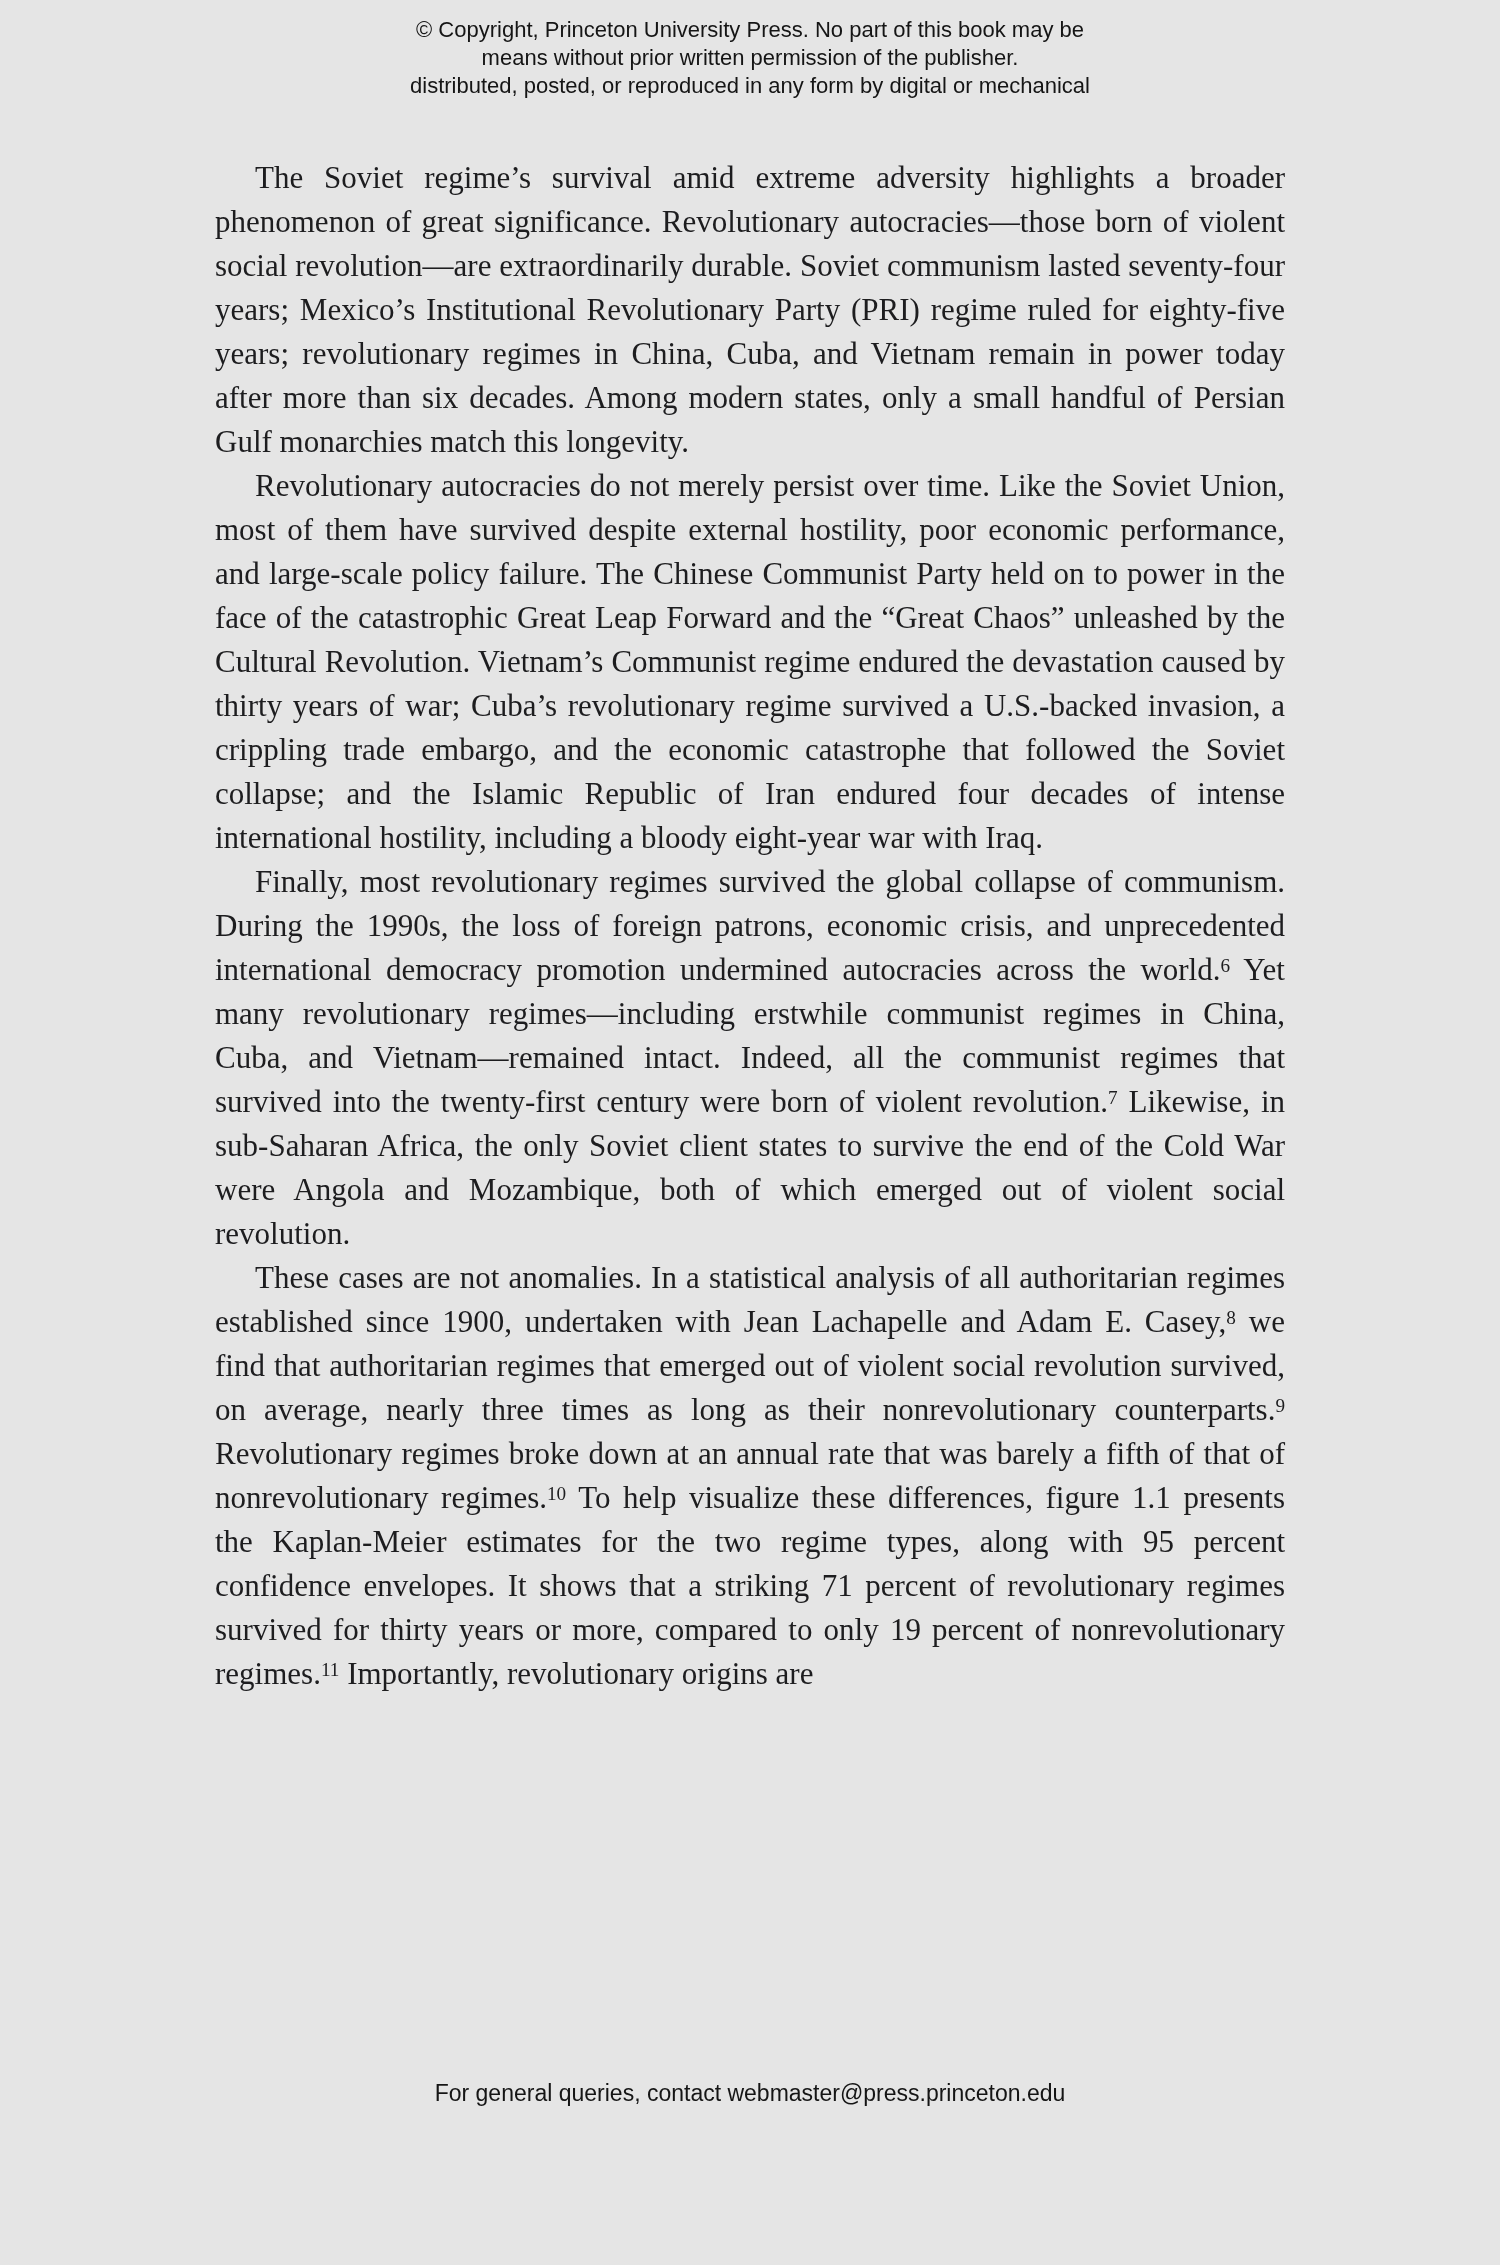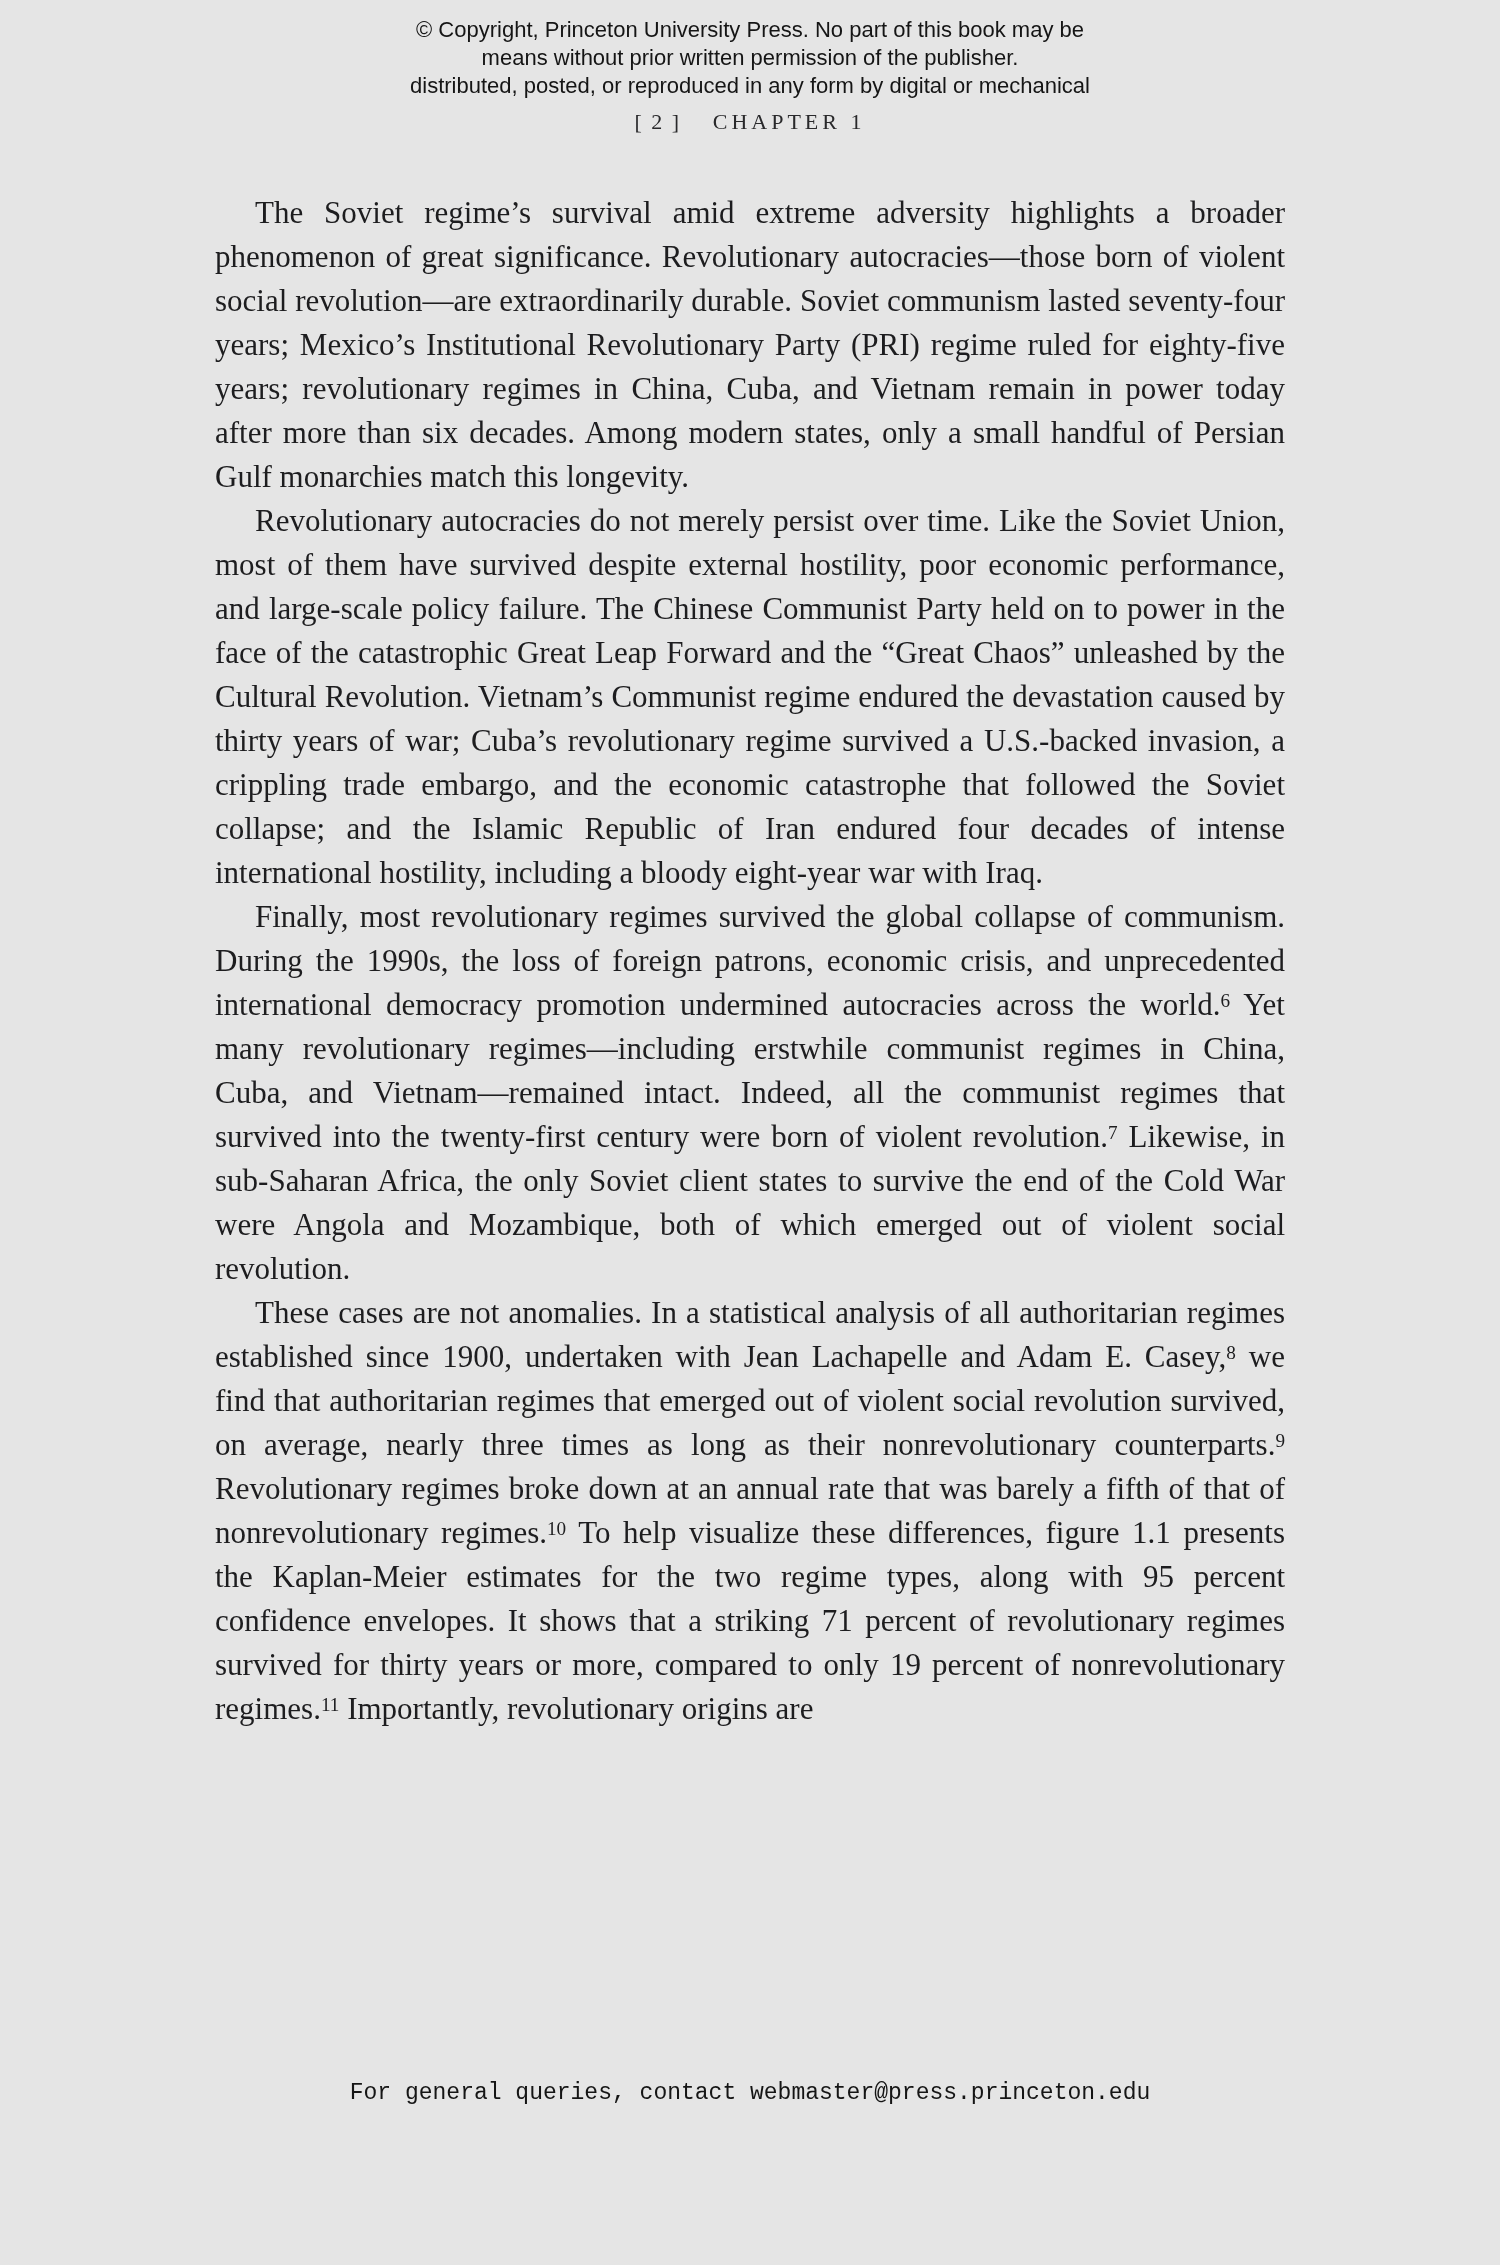--- a/index.html
+++ b/index.html
@@ -64,39 +64,35 @@
     top: -0.42em;
     vertical-align: baseline;
   }
   
   .page-footer {
     position: absolute;
     left: 0;
     right: 0;
     top: 2080px;
     text-align: center;
-    font-family: Liberation Mono, monospace;
+    font-family: Liberation Sans, sans-serif;
     font-size: 23px;
     color: #151515;
   }
 </style>
 </head>
 <body>
 
 <div class="page">
 
   <header>
     <div class="copyright">
       <div>© Copyright, Princeton University Press. No part of this book may be</div>
       <div>means without prior written permission of the publisher.</div>
       <div>distributed, posted, or reproduced in any form by digital or mechanical</div>
-    </div>
-    <div class="running-head">
-      <span class="pagenum">[ 2 ]</span>
-      <span class="chap">CHAPTER 1</span>
     </div>
   </header>
 
   <main class="body-text">
       <p class="para">The Soviet regime’s survival amid extreme adversity highlights a broader phenomenon of great significance. Revolutionary autocracies—those born of violent social revolution—are extraordinarily durable. Soviet communism lasted seventy-four years; Mexico’s Institutional Revolutionary Party (PRI) regime ruled for eighty-five years; revolutionary regimes in China, Cuba, and Vietnam remain in power today after more than six decades. Among modern states, only a small handful of Persian Gulf monarchies match this longevity.</p>
       <p class="para">Revolutionary autocracies do not merely persist over time. Like the Soviet Union, most of them have survived despite external hostility, poor economic performance, and large-scale policy failure. The Chinese Communist Party held on to power in the face of the catastrophic Great Leap Forward and the “Great Chaos” unleashed by the Cultural Revolution. Vietnam’s Communist regime endured the devastation caused by thirty years of war; Cuba’s revolutionary regime survived a U.S.-backed invasion, a crippling trade embargo, and the economic catastrophe that followed the Soviet collapse; and the Islamic Republic of Iran endured four decades of intense international hostility, including a bloody eight-year war with Iraq.</p>
       <p class="para">Finally, most revolutionary regimes survived the global collapse of communism. During the 1990s, the loss of foreign patrons, economic crisis, and unprecedented international democracy promotion undermined autocracies across the world.<sup>6</sup> Yet many revolutionary regimes—including erstwhile communist regimes in China, Cuba, and Vietnam—remained intact. Indeed, all the communist regimes that survived into the twenty-first century were born of violent revolution.<sup>7</sup> Likewise, in sub-Saharan Africa, the only Soviet client states to survive the end of the Cold War were Angola and Mozambique, both of which emerged out of violent social revolution.</p>
       <p class="para">These cases are not anomalies. In a statistical analysis of all authoritarian regimes established since 1900, undertaken with Jean Lachapelle and Adam E. Casey,<sup>8</sup> we find that authoritarian regimes that emerged out of violent social revolution survived, on average, nearly three times as long as their nonrevolutionary counterparts.<sup>9</sup> Revolutionary regimes broke down at an annual rate that was barely a fifth of that of nonrevolutionary regimes.<sup>10</sup> To help visualize these differences, figure 1.1 presents the Kaplan-Meier estimates for the two regime types, along with 95 percent confidence envelopes. It shows that a striking 71 percent of revolutionary regimes survived for thirty years or more, compared to only 19 percent of nonrevolutionary regimes.<sup>11</sup> Importantly, revolutionary origins are</p>
     </main>
 

